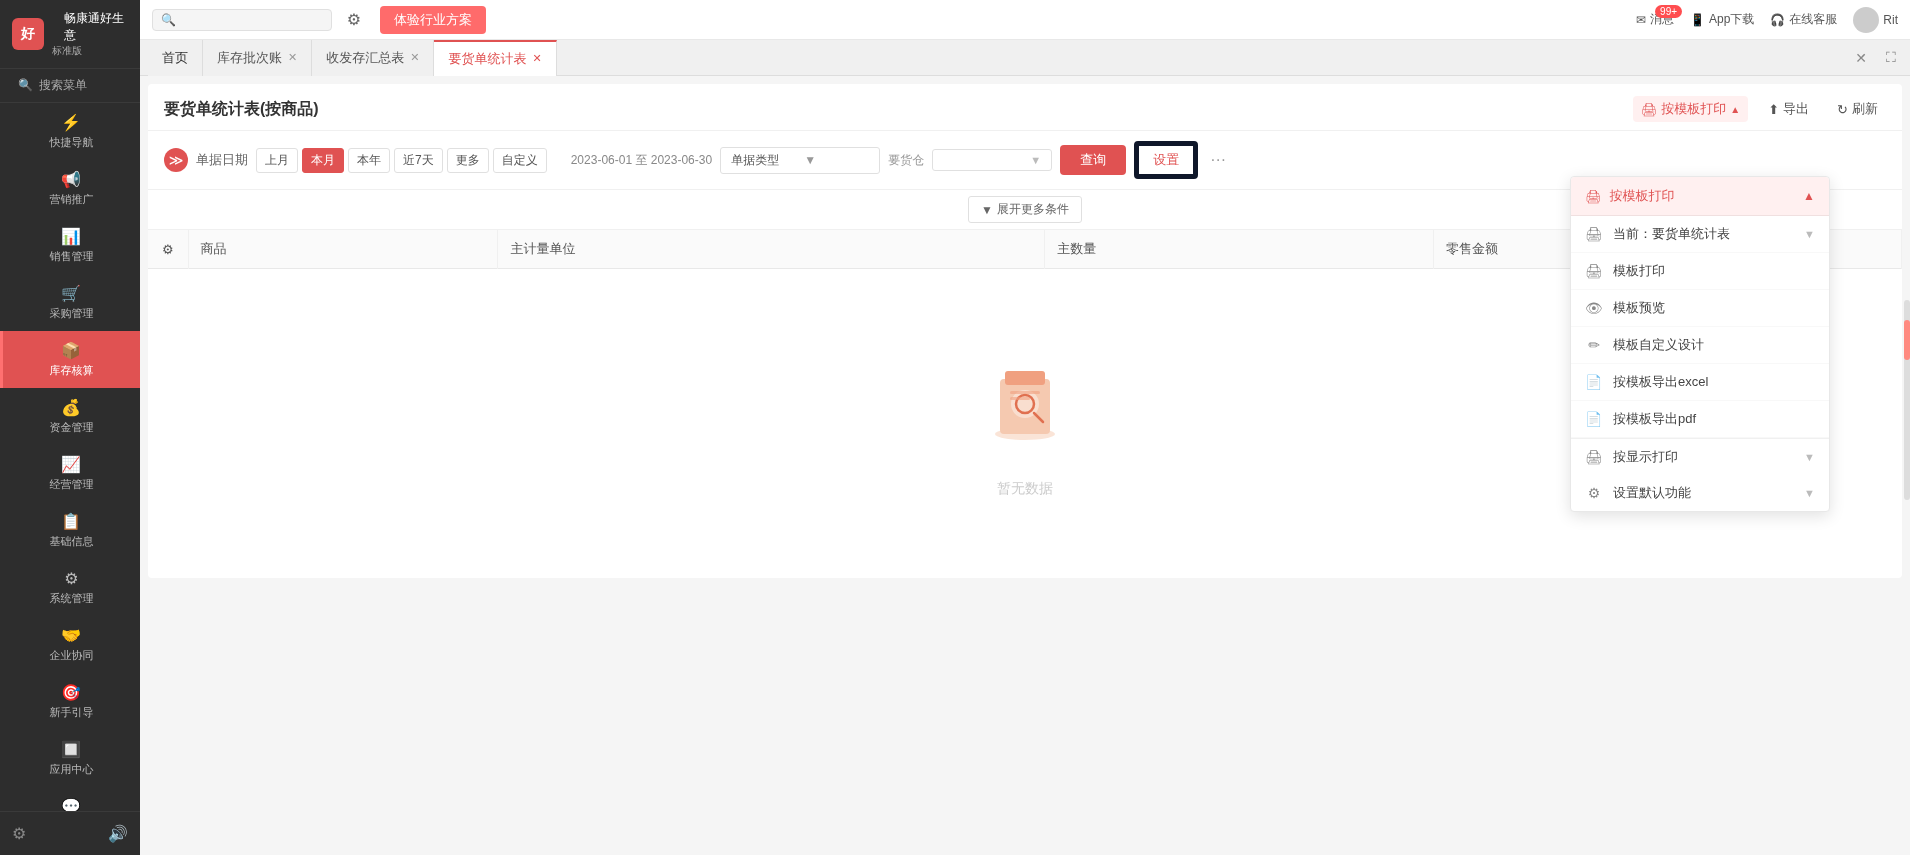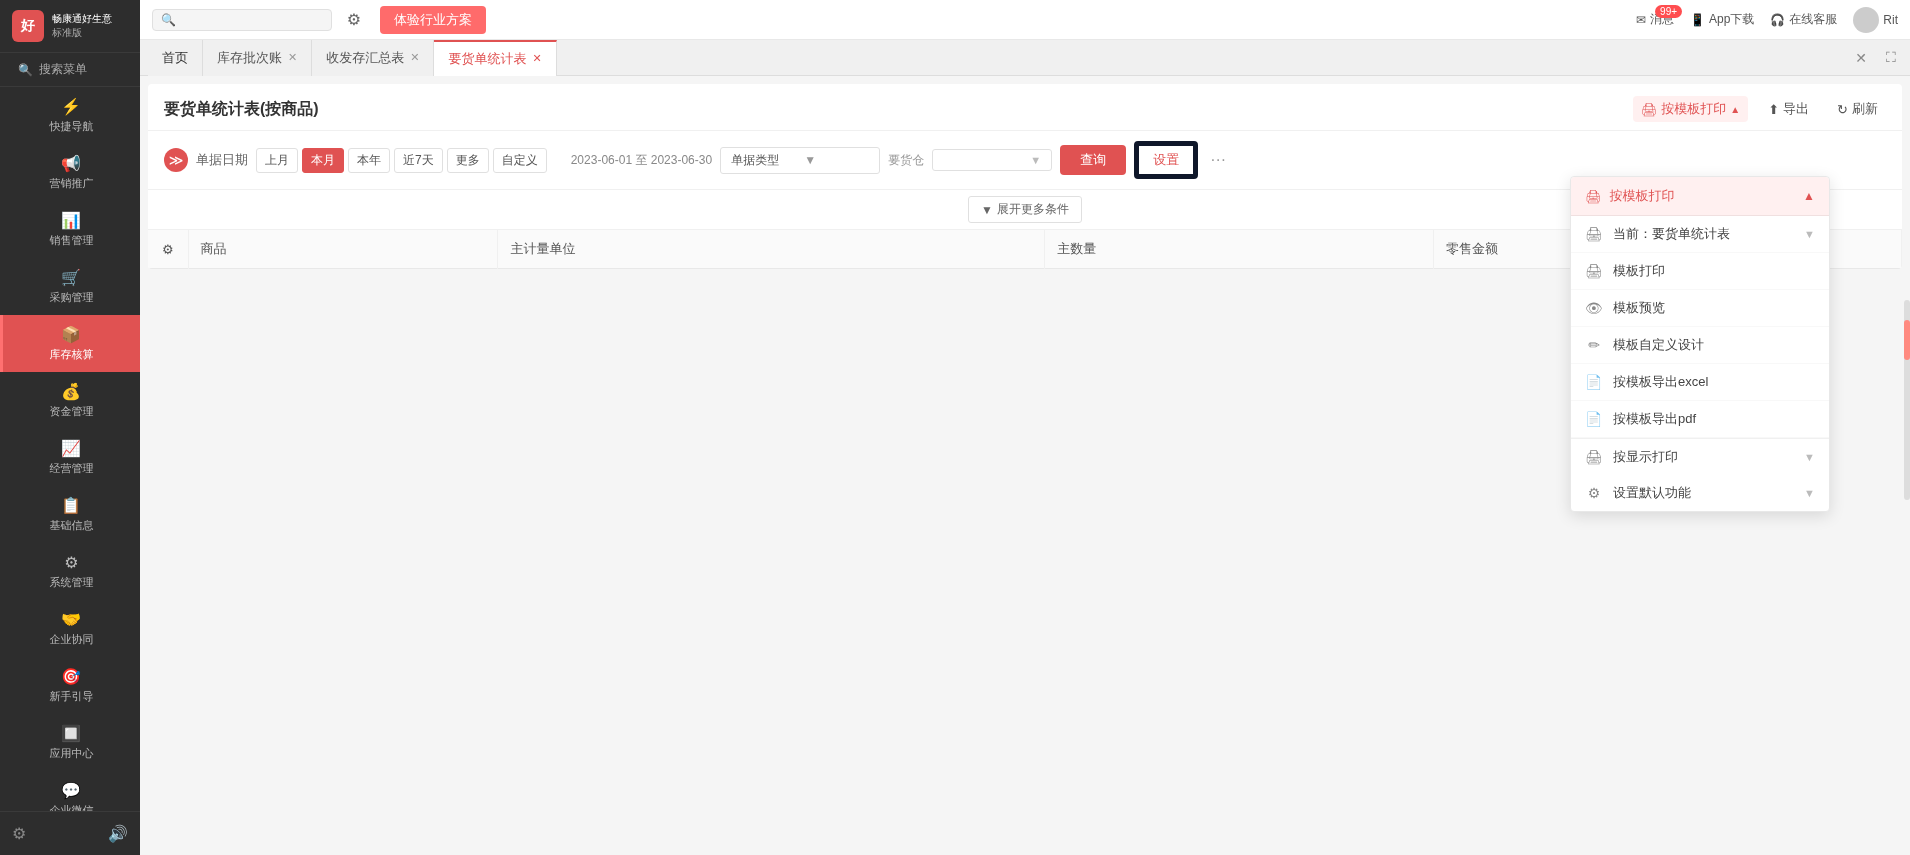--- a/index.html
+++ b/index.html
@@ -30,21 +30,21 @@
       border-radius: 6px;
       display: flex;
       align-items: center;
       justify-content: center;
       color: #fff;
       font-weight: bold;
       font-size: 14px;
       margin-right: 8px;
       flex-shrink: 0;
     }
-    .sidebar-logo-text { font-size: 10px; line-height: 1.4; }
+    .sidebar-logo-text { font-size: 12px; line-height: 1.4; margin-left: 12px; }
     .sidebar-logo-sub { font-size: 10px; color: #aaa; }
 
     .sidebar-search {
       display: flex;
       align-items: center;
       padding: 8px 12px;
       border-bottom: 1px solid #3a3a3a;
       color: #aaa;
       font-size: 12px;
       cursor: pointer;
@@ -650,20 +650,35 @@
               <th>商品</th>
               <th>主计量单位</th>
               <th>主数量</th>
               <th>零售金额</th>
             </tr>
           </thead>
           <tbody>
           </tbody>
         </table>
 
+        <div class="empty-state">
+          <div class="empty-icon">
+            <svg width="100" height="100" viewBox="0 0 100 100">
+              <ellipse cx="50" cy="85" rx="30" ry="6" fill="#f5c9b0" opacity="0.5"></ellipse>
+              <rect x="25" y="30" width="50" height="55" rx="4" fill="#f5c9b0"></rect>
+              <rect x="30" y="22" width="40" height="14" rx="3" fill="#f0a080"></rect>
+              <circle cx="50" cy="55" r="14" fill="#fff" opacity="0.4"></circle>
+              <circle cx="50" cy="55" r="9" fill="none" stroke="#e07050" stroke-width="2.5"></circle>
+              <line x1="59" y1="64" x2="68" y2="73" stroke="#e07050" stroke-width="2.5" stroke-linecap="round"></line>
+              <rect x="35" y="42" width="30" height="3" rx="1.5" fill="#f0a080" opacity="0.6"></rect>
+              <rect x="35" y="48" width="20" height="3" rx="1.5" fill="#f0a080" opacity="0.6"></rect>
+            </svg>
+          </div>
+          <div class="empty-text">暂无数据</div>
+        </div>
       </div>
     </div>
 
     <div class="dropdown-popup">
       <div class="dropdown-header">
         <div class="dropdown-header-left">
           <span>🖨</span>
           <span>按模板打印</span>
         </div>
         <div class="dropdown-header-right">

